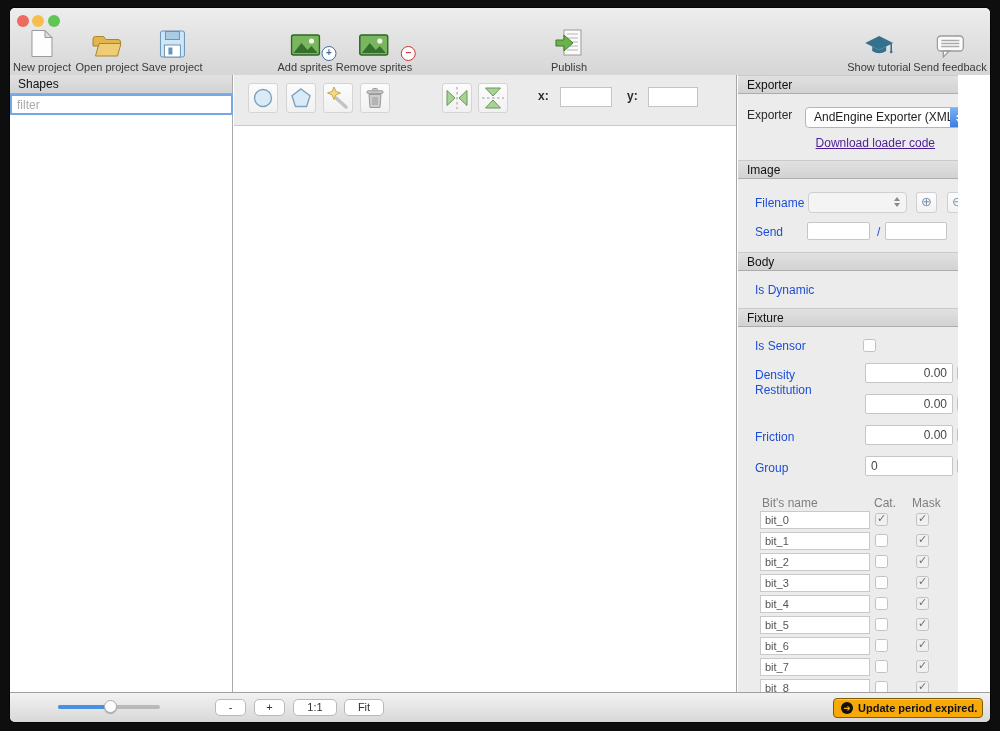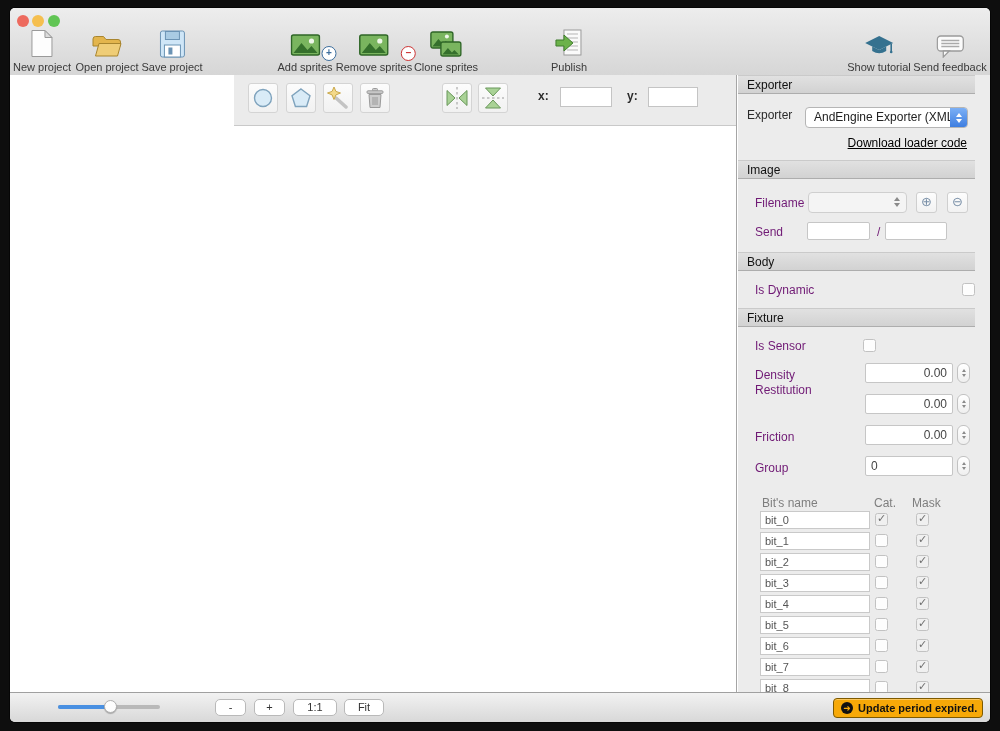--- a/index.html
+++ b/index.html
@@ -19,33 +19,33 @@
   .left-panel{position:absolute;left:0;top:0;width:223px;height:617px;background:#fff;border-right:1px solid #a9a9a9;box-sizing:border-box;}
   .panel-header{background:linear-gradient(#e1e1e1,#d2d2d2);border-bottom:1px solid #a8a8a8;font-size:12px;color:#111;padding:3px 8px;height:19px;line-height:13px;box-sizing:border-box;}
   .filter-input{position:absolute;left:0;top:19px;width:223px;height:21px;box-sizing:border-box;border:2px solid #74a9e8;background:#fff;font-size:12px;padding:1px 5px;color:#333;outline:none;font-family:inherit;}
   .filter-input::placeholder{color:#aaa;}
   .center-area{position:absolute;left:224px;top:0;width:503px;height:617px;background:#fff;border-right:1px solid #a5a5a5;box-sizing:border-box;}
   .canvas-toolbar{position:absolute;left:0;top:0;width:100%;height:51px;background:#ebebeb;border-bottom:1px solid #c9c9c9;box-sizing:border-box;}
   .tool-btn{position:absolute;top:8px;width:30px;height:30px;background:linear-gradient(#fcfcfc,#f1f1f1);border:1px solid #d4d4d4;border-radius:3px;box-sizing:border-box;display:flex;align-items:center;justify-content:center;}
   .xy-label{position:absolute;top:14px;font-size:12px;font-weight:bold;color:#2a2a2a;}
   .xy-input{position:absolute;top:12px;height:20px;border:1px solid #c4c4c4;background:#fff;box-sizing:border-box;font-size:12px;padding:0 4px;font-family:inherit;}
   
-  .right-panel{position:absolute;left:728px;top:0;width:252px;height:617px;background:#ececec;overflow:hidden;}
+  .right-panel{position:absolute;left:728px;top:0;width:220px;height:617px;background:#ececec;overflow:hidden;}
   .section-header{position:absolute;left:0;width:237px;height:19px;background:linear-gradient(#e1e1e1,#d2d2d2);border-top:1px solid #cacaca;border-bottom:1px solid #adadad;font-size:12px;color:#111;padding:3px 9px;line-height:13px;box-sizing:border-box;}
-  .flabel{position:absolute;font-size:12px;color:#701a75;white-space:nowrap;}
+  .flabel{position:absolute;font-size:12px;color:#1d4ed8;white-space:nowrap;}
   .dlabel{position:absolute;font-size:12px;color:#2b2b2b;white-space:nowrap;}
   .field{position:absolute;border:1px solid #c6c6c6;background:#fff;border-radius:2px;font-size:12px;color:#444;box-sizing:border-box;padding:0 5px;font-family:inherit;outline:none;}
   .field.num{text-align:right;}
   .popup{position:absolute;left:795px;top:99px;width:163px;height:21px;background:#fff;border:1px solid #b5b5b5;border-radius:4px;box-sizing:border-box;font-size:12px;color:#222;line-height:19px;padding-left:8px;}
   .popup-cap{position:absolute;right:0;top:0;width:17px;height:19px;border-radius:0 3px 3px 0;background:linear-gradient(#7cb0f6,#3e7ee0);display:flex;flex-direction:column;align-items:center;justify-content:center;gap:2px;}
   .tri-up{width:0;height:0;border-left:3.5px solid transparent;border-right:3.5px solid transparent;border-bottom:4px solid #fff;}
   .tri-dn{width:0;height:0;border-left:3.5px solid transparent;border-right:3.5px solid transparent;border-top:4px solid #fff;}
   .tri-up.g{border-bottom-color:#8a8a8a;}
   .tri-dn.g{border-top-color:#8a8a8a;}
-  .link{position:absolute;font-size:12px;color:#000000;text-decoration:underline;white-space:nowrap;}
+  .link{position:absolute;font-size:12px;color:#4c1d95;text-decoration:underline;white-space:nowrap;}
   .stepper{position:absolute;width:13px;height:20px;background:linear-gradient(#fff,#efefef);border:1px solid #c2c2c2;border-radius:6px;box-sizing:border-box;display:flex;flex-direction:column;align-items:center;justify-content:center;gap:2px;}
   .stepper .tri-up{border-left-width:2.5px;border-right-width:2.5px;border-bottom-width:3px;}
   .stepper .tri-dn{border-left-width:2.5px;border-right-width:2.5px;border-top-width:3px;}
   .combo-dis{position:absolute;left:798px;top:184px;width:99px;height:21px;background:#f4f4f4;border:1px solid #cfcfcf;border-radius:4px;box-sizing:border-box;}
   .combo-chev{position:absolute;right:6px;top:4px;display:flex;flex-direction:column;gap:2px;align-items:center;}
   .sq-btn{position:absolute;width:21px;height:21px;background:linear-gradient(#fdfdfd,#f2f2f2);border:1px solid #cfcfcf;border-radius:3px;box-sizing:border-box;color:#7a90a8;font-size:13px;text-align:center;line-height:18px;}
   .cb{position:absolute;width:13px;height:13px;background:#fdfdfd;border:1px solid #c2c2c2;border-radius:2.5px;box-sizing:border-box;}
   .cb.checked{background:#f0f0f0;}
   .cb.checked::after{content:"\2713";position:absolute;left:1px;top:-2px;font-size:11px;color:#6f6f6f;}
   .bit-input{position:absolute;left:750px;width:110px;height:18px;border:1px solid #c9c9c9;background:#fff;box-sizing:border-box;font-size:11px;color:#555;padding:0 4px;font-family:inherit;}
@@ -121,32 +121,20 @@
         <svg width="30" height="24" viewBox="0 0 30 24">
             <rect x="1" y="1" width="28" height="20" rx="2" fill="#7ab55f" stroke="#2f6627" stroke-width="1.5"></rect>
             <path d="M3 19 l8-10 6 7 4-4 6 7 z" fill="#35702c"></path>
             <circle cx="21" cy="7" r="2.6" fill="#eef6e8"></circle>
           </svg>
         <span class="badge rem">−</span>
       </div>
       <div class="tb-label">Remove sprites</div>
     </div>
 
-    <div class="tb-item" style="left:436px;">
-      <div class="tb-icon">
-        <svg width="32" height="27" viewBox="0 0 32 27">
-            <rect x="1" y="1" width="22" height="16" rx="2" fill="#7ab55f" stroke="#2f6627" stroke-width="1.4"></rect>
-            <path d="M2.5 15.5 l6-7.5 4.5 5 3-3 5 5.5 z" fill="#35702c"></path>
-            <circle cx="17" cy="5.5" r="2" fill="#eef6e8"></circle>
-            <rect x="11" y="11" width="20" height="14" rx="2" fill="#7ab55f" stroke="#2f6627" stroke-width="1.4"></rect>
-            <path d="M12.5 23.5 l5.5-6.5 4 4.5 2.5-2.5 4.5 4.5 z" fill="#35702c"></path>
-          </svg>
-      </div>
-      <div class="tb-label">Clone sprites</div>
-    </div>
 
     <div class="tb-item" style="left:559px;">
       <div class="tb-icon">
         <svg width="28" height="29" viewBox="0 0 28 29">
             <rect x="9" y="1" width="17" height="25" fill="#fafafa" stroke="#9a9a9a"></rect>
             <g stroke="#b5b5b5">
               <line x1="12" y1="5" x2="23" y2="5"></line>
               <line x1="12" y1="9" x2="23" y2="9"></line>
               <line x1="12" y1="13" x2="23" y2="13"></line>
               <line x1="12" y1="17" x2="23" y2="17"></line>
@@ -181,20 +169,25 @@
               <line x1="5" y1="11.5" x2="23" y2="11.5"></line>
             </g>
           </svg>
       </div>
       <div class="tb-label">Send feedback</div>
     </div>
   </div>
 
   <div class="content">
 
+    <div class="left-panel">
+      <div class="panel-header">Shapes</div>
+      <input class="filter-input" type="text" placeholder="filter" style="">
+      <div style="position:absolute;left:0;top:40px;right:0;bottom:0;background:#fff;"></div>
+    </div>
 
     <div class="center-area">
       <div class="canvas-toolbar">
         <div class="tool-btn" style="left:14px;">
           <span>
               <svg width="22" height="22" viewBox="0 0 22 22">
                 <circle cx="11" cy="11" r="8.5" fill="#d9ebf7" stroke="#7fa3bd" stroke-width="1.4"></circle>
               </svg>
             </span>
         </div>

